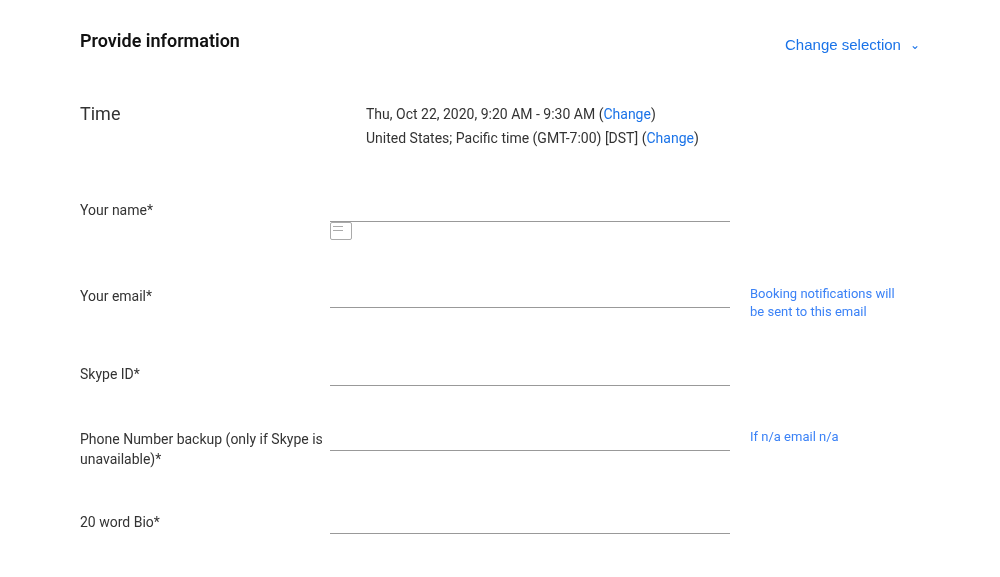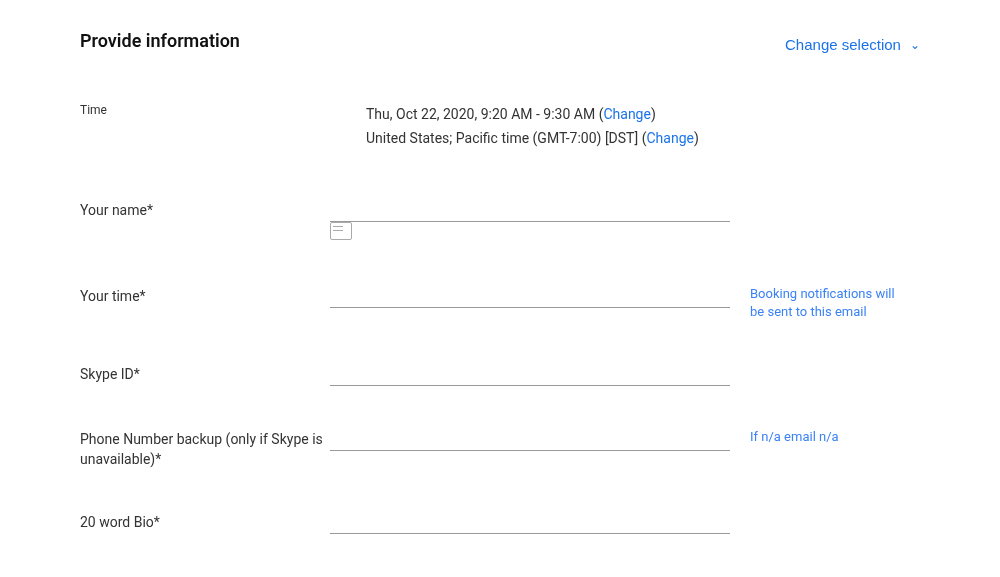--- a/index.html
+++ b/index.html
@@ -102,21 +102,21 @@
 
     .time-section {
       display: flex;
       align-items: flex-start;
       padding: 10px 0 24px 0;
     }
 
     .time-label {
       width: 250px;
       min-width: 250px;
-      font-size: 12px;
+      font-size: 18px;
       color: #333333;
     }
 
     .time-details {
       flex: 1;
       margin-left: 36px;
     }
 
     .time-line {
       font-size: 14px;
@@ -193,21 +193,21 @@
     <div class="form-row">
       <div class="form-label">Your name*</div>
       <div class="form-field-wrapper">
         <input type="text" class="form-input" placeholder="" style="">
         <span class="contact-icon"></span>
       </div>
       <div class="form-hint"></div>
     </div>
 
     <div class="form-row">
-      <div class="form-label">Your time*</div>
+      <div class="form-label">Your email*</div>
       <div class="form-field-wrapper">
         <input type="email" class="form-input" placeholder="" style="">
       </div>
       <div class="form-hint">Booking notifications will be sent to this email</div>
     </div>
 
     <div class="form-row">
       <div class="form-label">Skype ID*</div>
       <div class="form-field-wrapper">
         <input type="text" class="form-input" placeholder="" style="">

